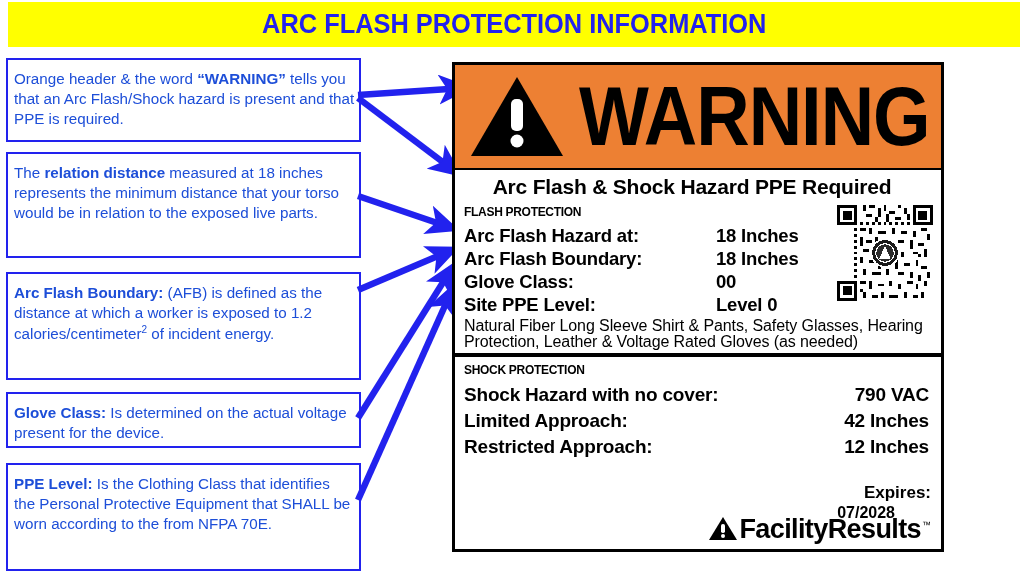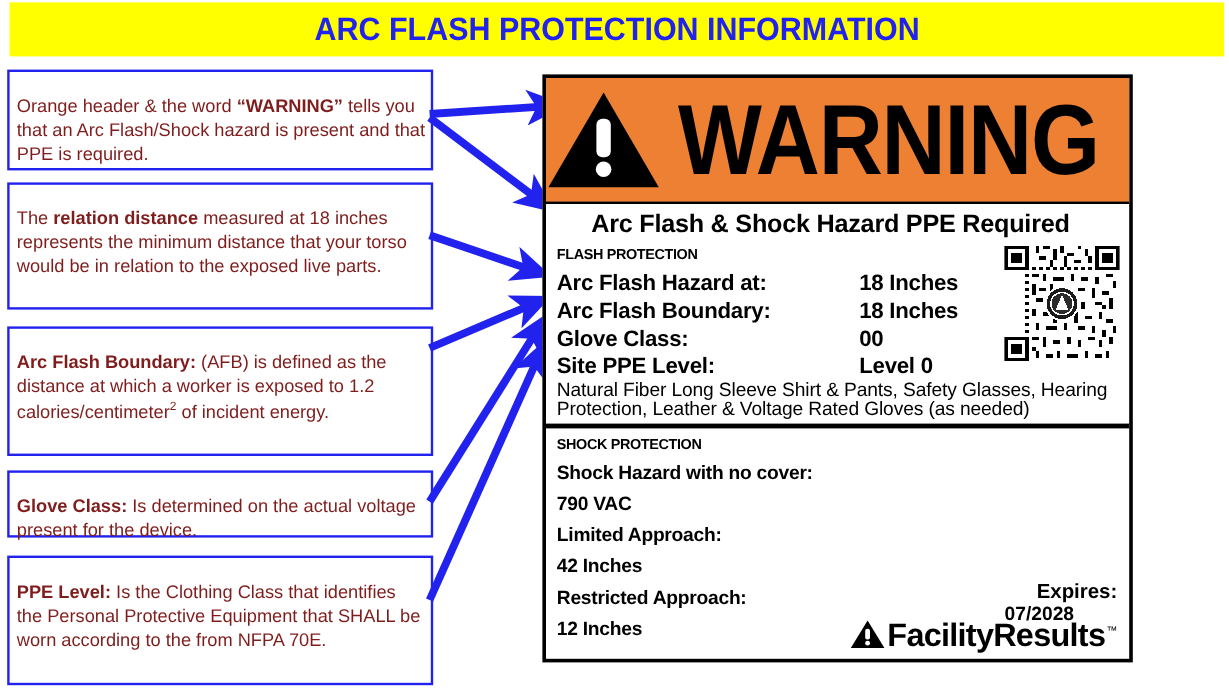--- a/index.html
+++ b/index.html
@@ -31,24 +31,24 @@
     font-family: "Liberation Sans", sans-serif;
     transform: scaleX(0.94);
   }
 
   
   .callout {
     position: absolute;
     border: 2px solid #2222EE;
     background: #ffffff;
     box-sizing: border-box;
-    padding: 19px 4px 2px 6px;
+    padding: 9px 4px 2px 6px;
     font-size: 15.2px;
     line-height: 1.32;
-    color: #7f1d1d;
+    color: #1d4ed8;
     font-family: "Liberation Sans", sans-serif;
   }
   .callout b { font-weight: bold; }
   .callout sup { font-size: 10px; vertical-align: super; }
 
   #callout-warning   { left: 6px;  top: 58px;  width: 355px; height: 84px; }
   #callout-working   { left: 6px;  top: 152px; width: 355px; height: 106px; }
   #callout-afb       { left: 6px;  top: 272px; width: 355px; height: 108px; }
   #callout-glove     { left: 6px;  top: 392px; width: 355px; height: 56px; }
   #callout-ppe       { left: 6px;  top: 463px; width: 355px; height: 108px; }
@@ -69,20 +69,21 @@
     border: 3px solid #000000;
     background: #ffffff;
     box-sizing: border-box;
   }
   #label-header {
     height: 105px;
     background: #ED8033;
     border-bottom: 2px solid #000;
     display: flex;
     align-items: center;
+    padding-left: 14px;
     box-sizing: border-box;
   }
   #warn-triangle { flex: 0 0 auto; margin-right: 14px; }
   #warn-word {
     font-family: "Liberation Sans", sans-serif;
     font-weight: bold;
     font-size: 74px;
     line-height: 74px;
     color: #000;
     letter-spacing: -1px;
@@ -135,25 +136,24 @@
     width: 96px; height: 96px;
   }
 
   
   #shock-block {
     padding: 2px 12px 0 9px;
   }
   .kv-row2 {
     display: flex;
     font-weight: bold;
-    font-size: 16px;
+    font-size: 19px;
     line-height: 26px;
     color: #000;
     letter-spacing: -0.2px;
-    flex-direction: column;
   }
   .kv-row2 .k { flex: 1 1 auto; }
   .kv-row2 .v { flex: 0 0 auto; }
 
   
   #label-footer {
     position: absolute;
     right: 10px; bottom: 6px;
     text-align: right;
   }

